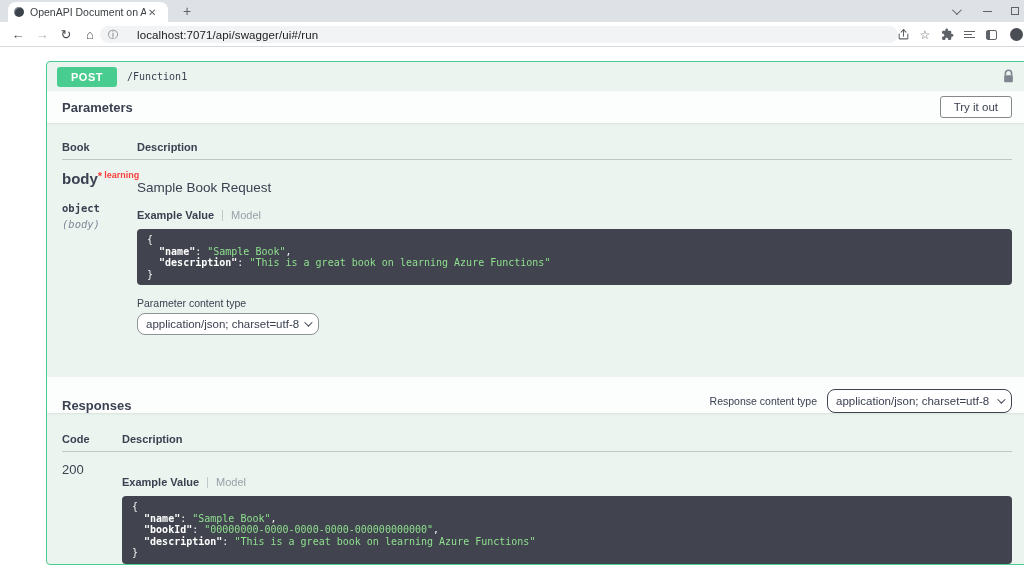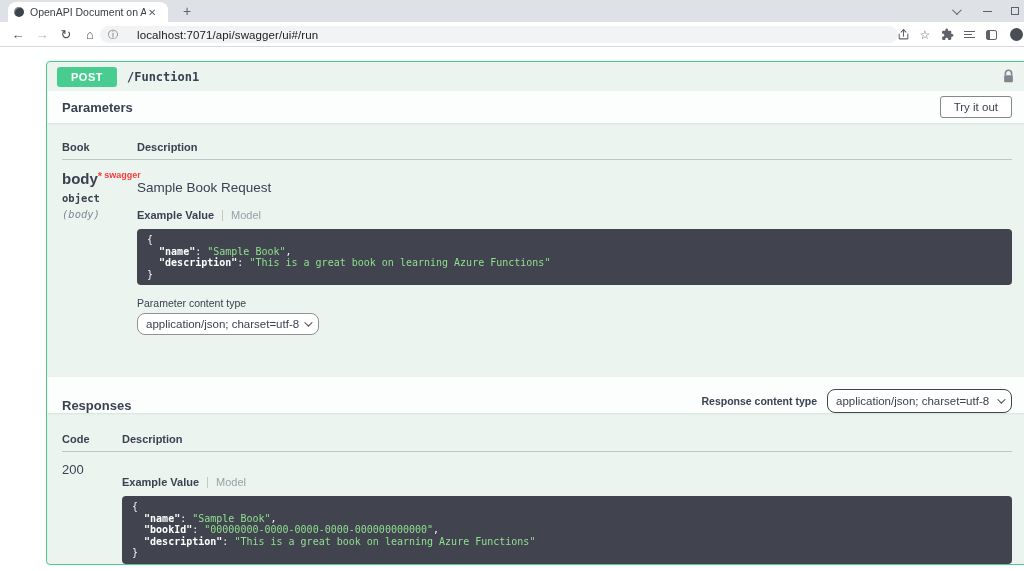--- a/index.html
+++ b/index.html
@@ -40,38 +40,38 @@
   .panelbox::after { content:""; position:absolute; left:0; top:0; bottom:0; width:3px; background:#5f6368; }
   .avatar { width:13px; height:13px; border-radius:50%; background:#4a4e54; margin-right:-6px; }
 
   
   .page { position:absolute; left:16px; top:47px; width:1024px; height:524px; background:#fff; }
   .opblock { position:absolute; left:30px; top:14px; width:982px; border:1px solid #49cc90;
              border-radius:4px; background:#ebf4ee; color:#3b4151; }
   .summary { height:29px; display:flex; align-items:center; padding:0 12px 0 10px; }
   .method { background:#49cc90; color:#fff; font-weight:bold; font-size:11px; letter-spacing:.5px;
             border-radius:3px; padding:4px 14px; min-width:46px; text-align:center; }
-  .path { font-family:"DejaVu Sans Mono", monospace; font-weight:bold; font-size:12px; color:#3b4151; margin-left:10px; }
+  .path { font-family:"DejaVu Sans Mono", monospace; font-weight:normal; font-size:10px; color:#3b4151; margin-left:10px; }
   .lockbtn { margin-left:auto; display:flex; align-items:center; }
 
   .sec-header { background:rgba(255,255,255,.85); box-shadow:0 1px 2px rgba(0,0,0,.08);
                 height:32px; display:flex; align-items:center; padding:0 15px; }
   .sec-title { font-size:13px; font-weight:bold; color:#3b4151; }
   .tryout { margin-left:auto; background:#fff; border:1px solid #878787; border-radius:3px;
             font-size:11.5px; color:#3b4151; padding:4px 13px; font-family:inherit; }
 
   .params-body { padding:18px 15px 42px 15px; }
   .thead { display:flex; font-size:11px; font-weight:bold; color:#3b4151;
            padding-bottom:6px; border-bottom:1px solid rgba(59,65,81,.25); }
   .col-name { width:75px; flex:0 0 auto; }
   .trow { display:flex; padding-top:10px; }
   .pname { font-size:15px; font-weight:bold; color:#3b4151; }
   .req-star { color:#f93e3e; font-size:11px; vertical-align:top; }
   .req-txt { color:#f93e3e; font-size:9px; margin-left:2px; vertical-align:top; }
-  .ptype { font-family:"DejaVu Sans Mono", monospace; font-size:10.5px; font-weight:bold; margin-top:5px; }
+  .ptype { font-family:"DejaVu Sans Mono", monospace; font-size:10.5px; font-weight:bold; margin-top:15px; }
   .pin   { font-family:"DejaVu Sans Mono", monospace; font-size:10.5px; font-style:italic; color:#828a99; margin-top:4px; }
   .pdesc { flex:1 1 auto; }
   .desc-text { font-size:13.5px; color:#3b4151; margin-top:10px; }
   .tabs { margin-top:14px; font-size:11px; display:flex; align-items:center; }
   .tab-active { font-weight:bold; color:#3b4151; }
   .tab-sep { width:1px; height:11px; background:#c3c7cc; margin:0 8px; }
   .tab-inactive { color:#9aa0a8; }
 
   .codeblock { margin-top:8px; background:#41444e; border-radius:4px; padding:5px 10px;
                font-family:"DejaVu Sans Mono", monospace; font-size:10px; line-height:11.5px; color:#fff; }
@@ -81,21 +81,21 @@
   .tok-p { color:#f2f2f2; }
 
   .ct-label { font-size:10.5px; font-weight:normal; color:#3b4151; margin-top:12px; }
   .ct-select { margin-top:4px; width:182px; height:22px; background:#fff; border:1px solid #8f9297;
                border-radius:8px; display:flex; align-items:center; padding:0 8px; font-size:11.5px; color:#3b4151; }
   .ct-select .chevron { margin-left:auto; width:6px; height:6px; border-right:1.5px solid #3b4151;
                         border-bottom:1.5px solid #3b4151; transform:rotate(45deg) translateY(-2px); }
 
   .resp-header { height:36px;align-items:flex-end; }
   .resp-ct { margin-left:auto; display:flex; align-items:center; }
-  .resp-ct-label { font-size:10.5px; font-weight:bold; color:#3b4151; margin-right:10px;padding-left:25px; }
+  .resp-ct-label { font-size:10.5px; font-weight:normal; color:#3b4151; margin-right:10px;padding-left:25px; }
   .resp-select { width:185px; height:24px; border:1px solid #41444e; margin-top:0; }
 
   .resp-body { padding:20px 15px 0 15px; }
   .col-code { width:60px; flex:0 0 auto; }
   .rcode { font-size:13px; color:#3b4151; }
   .rdesc-text { font-size:13.5px; color:#3b4151; margin-top:8px; }
 </style>
 </head>
 <body>
 
@@ -177,21 +177,21 @@
       <button class="tryout">Try it out</button>
     </div>
 
     <div class="params-body">
       <div class="thead">
         <span class="col-name">Book</span>
         <span>Description</span>
       </div>
       <div class="trow">
         <div class="col-name">
-          <div class="pname"><span>body</span><span class="req-star">*</span><span class="req-txt">swagger</span></div>
+          <div class="pname"><span>body</span><span class="req-star">*</span><span class="req-txt">learning</span></div>
           <div class="ptype">object</div>
           <div class="pin">(body)</div>
         </div>
         <div class="pdesc">
           <div class="desc-text">Sample Book Request</div>
           <div class="tabs">
             <span class="tab-active">Example Value</span>
             <span class="tab-sep"></span>
             <span class="tab-inactive">Model</span>
           </div>

